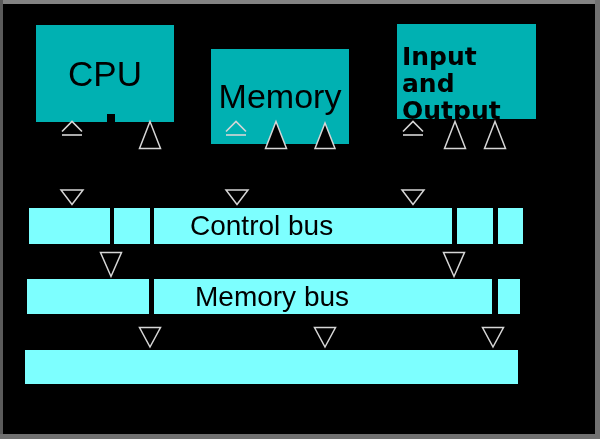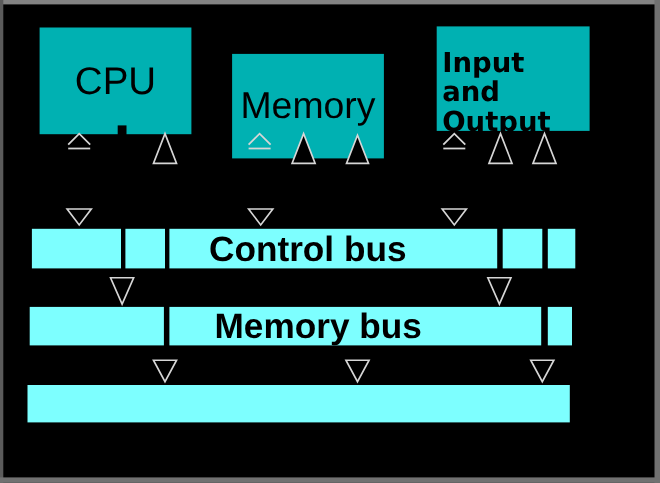--- a/index.html
+++ b/index.html
@@ -37,21 +37,21 @@
   
   .notch{position:absolute;left:107px;top:114px;width:8px;height:9px;background:#000;}
 
   
   .bus-seg{position:absolute;background:var(--bus-fill,#7dffff);}
   .ctrl{top:208px;height:36px;}
   .addr{top:279px;height:35px;}
   .data{top:350px;height:34px;}
   .bus-label{
     position:absolute;color:var(--label-text,#000);
-    font-size:32px;white-space:nowrap;z-index:3;font-weight:bold;
+    font-size:28px;white-space:nowrap;z-index:3;
   }
   .ctrl-label{left:190px;top:208px;line-height:36px;}
   .addr-label{left:195px;top:279px;line-height:35px;}
   .data-label{left:195px;top:350px;line-height:34px;}
 
   
   .arrows{position:absolute;left:0;top:0;z-index:2;pointer-events:none;}
   .arrow{stroke:var(--arrow-outline,#d6d6d6);stroke-width:1.5;fill:#000;}
   .arrow-line{stroke:var(--arrow-outline,#d6d6d6);stroke-width:1.6;fill:none;}
 </style>

